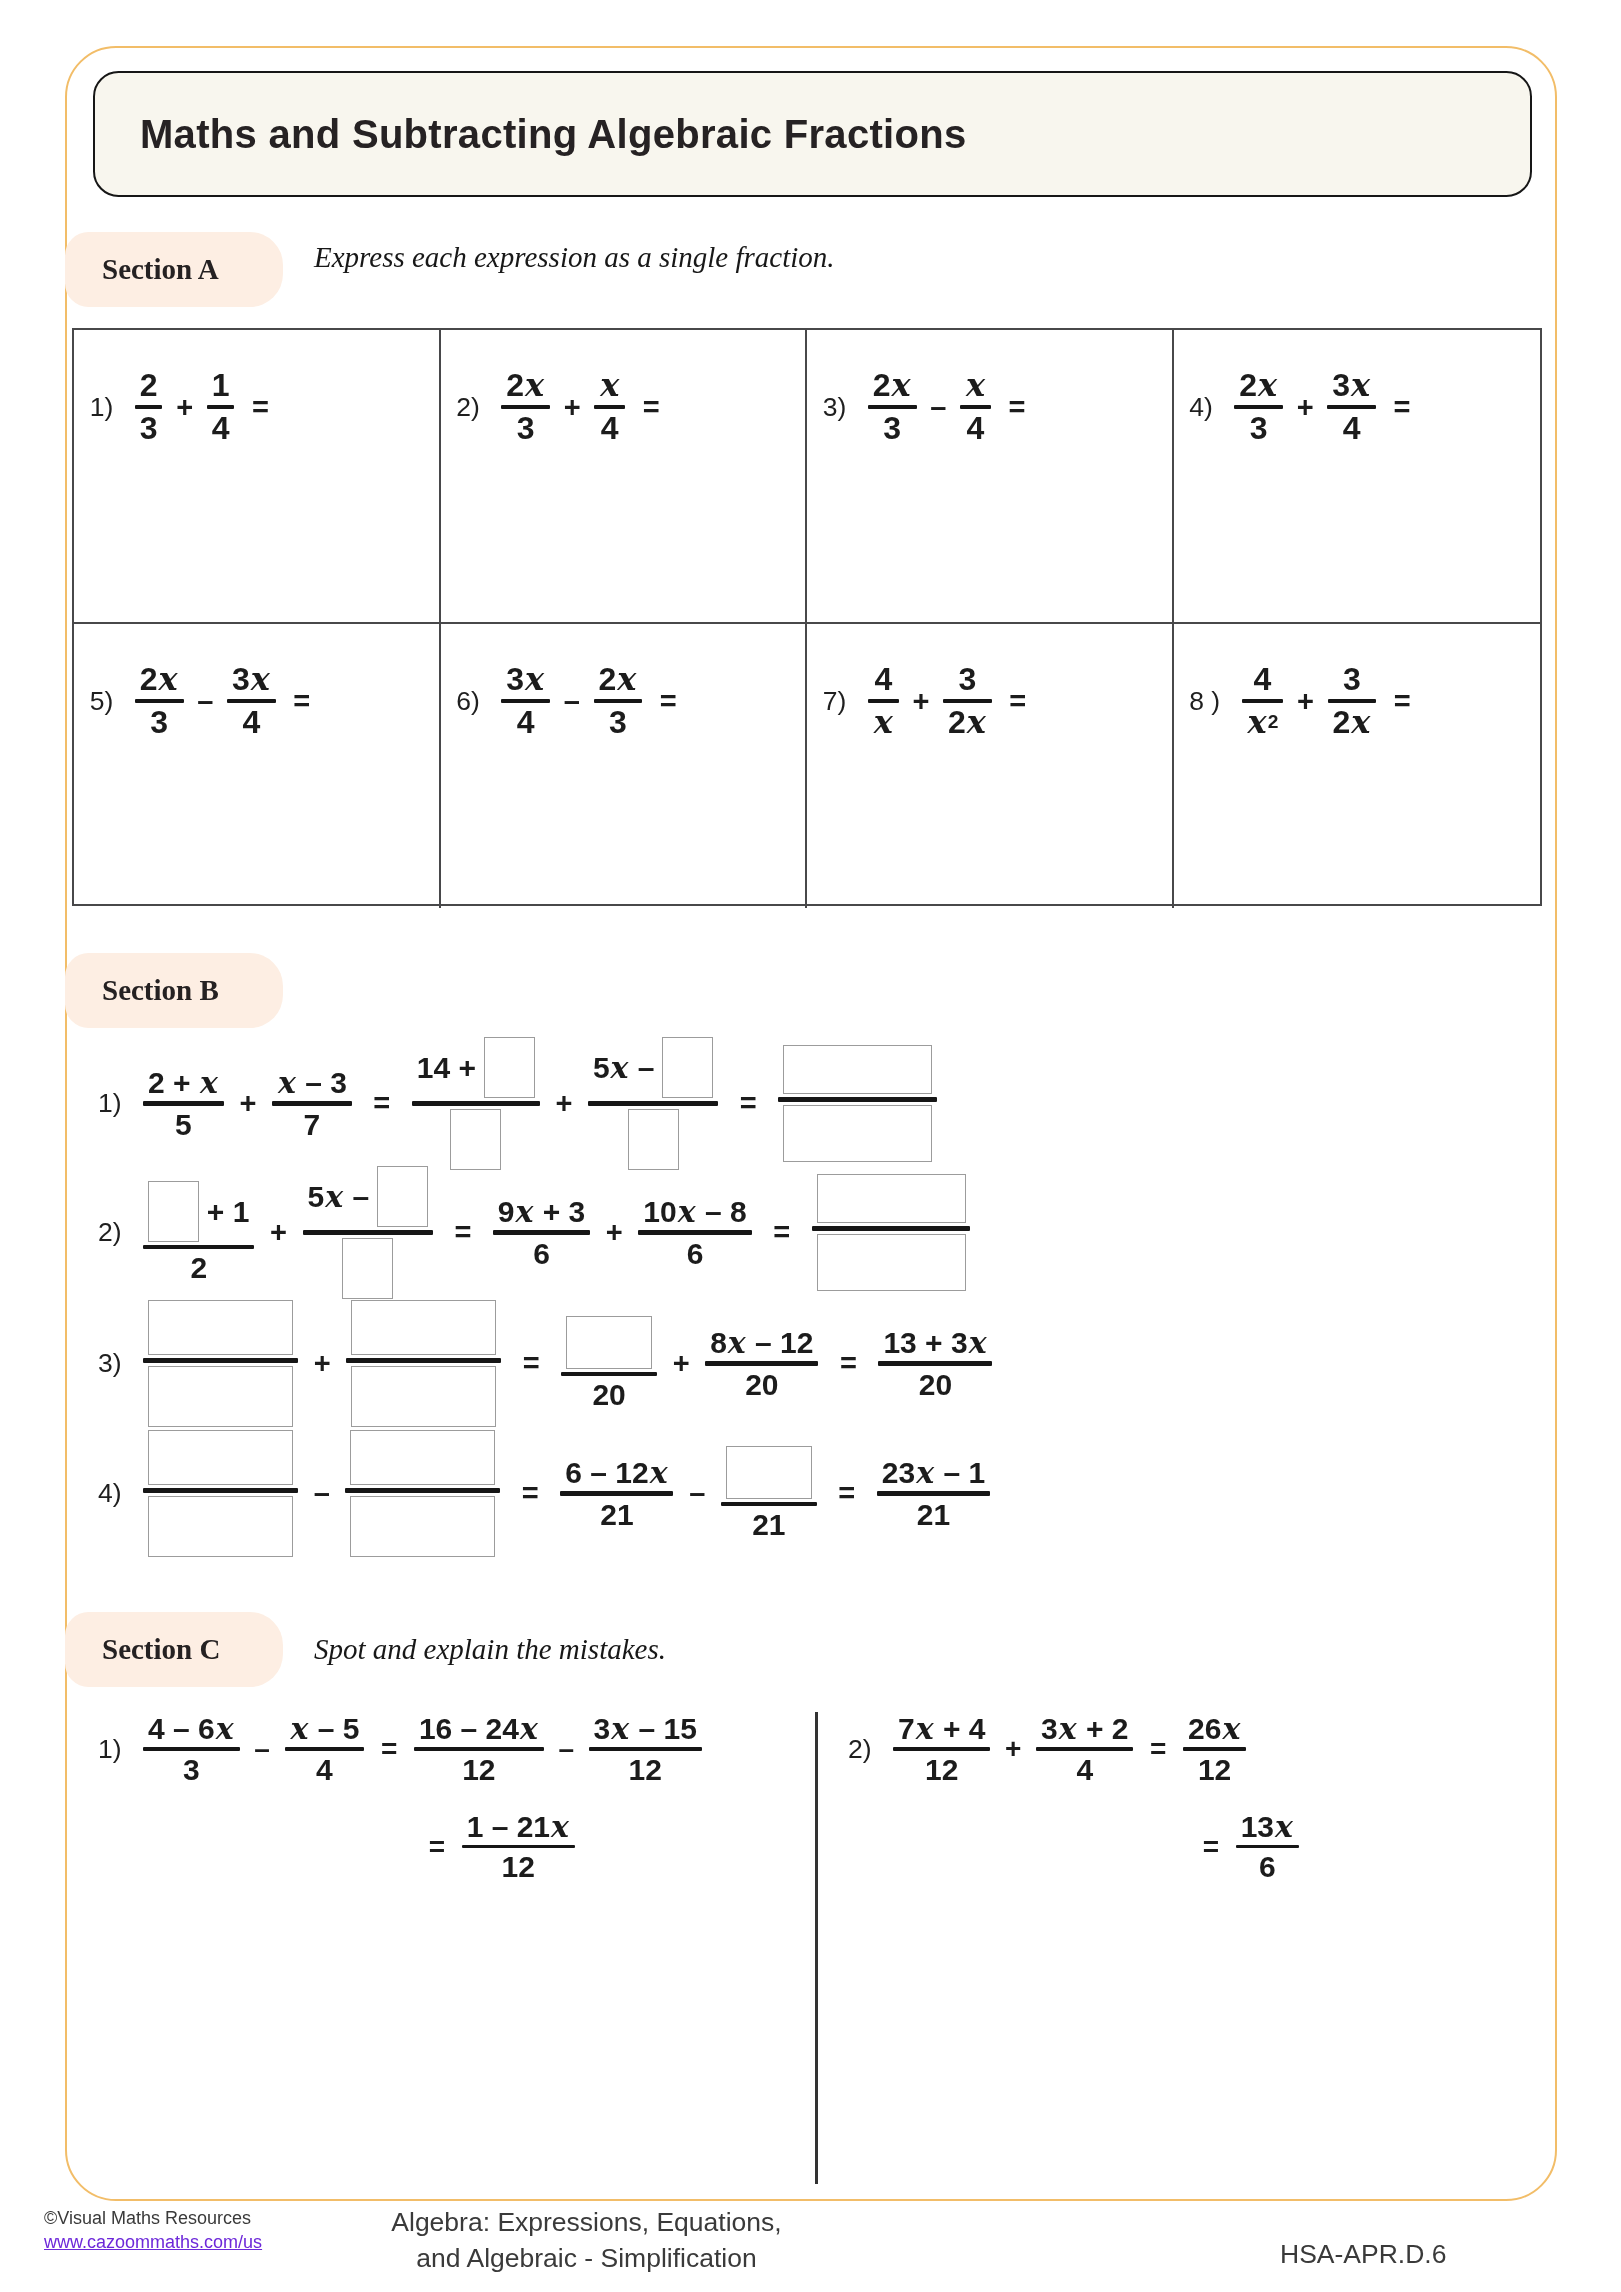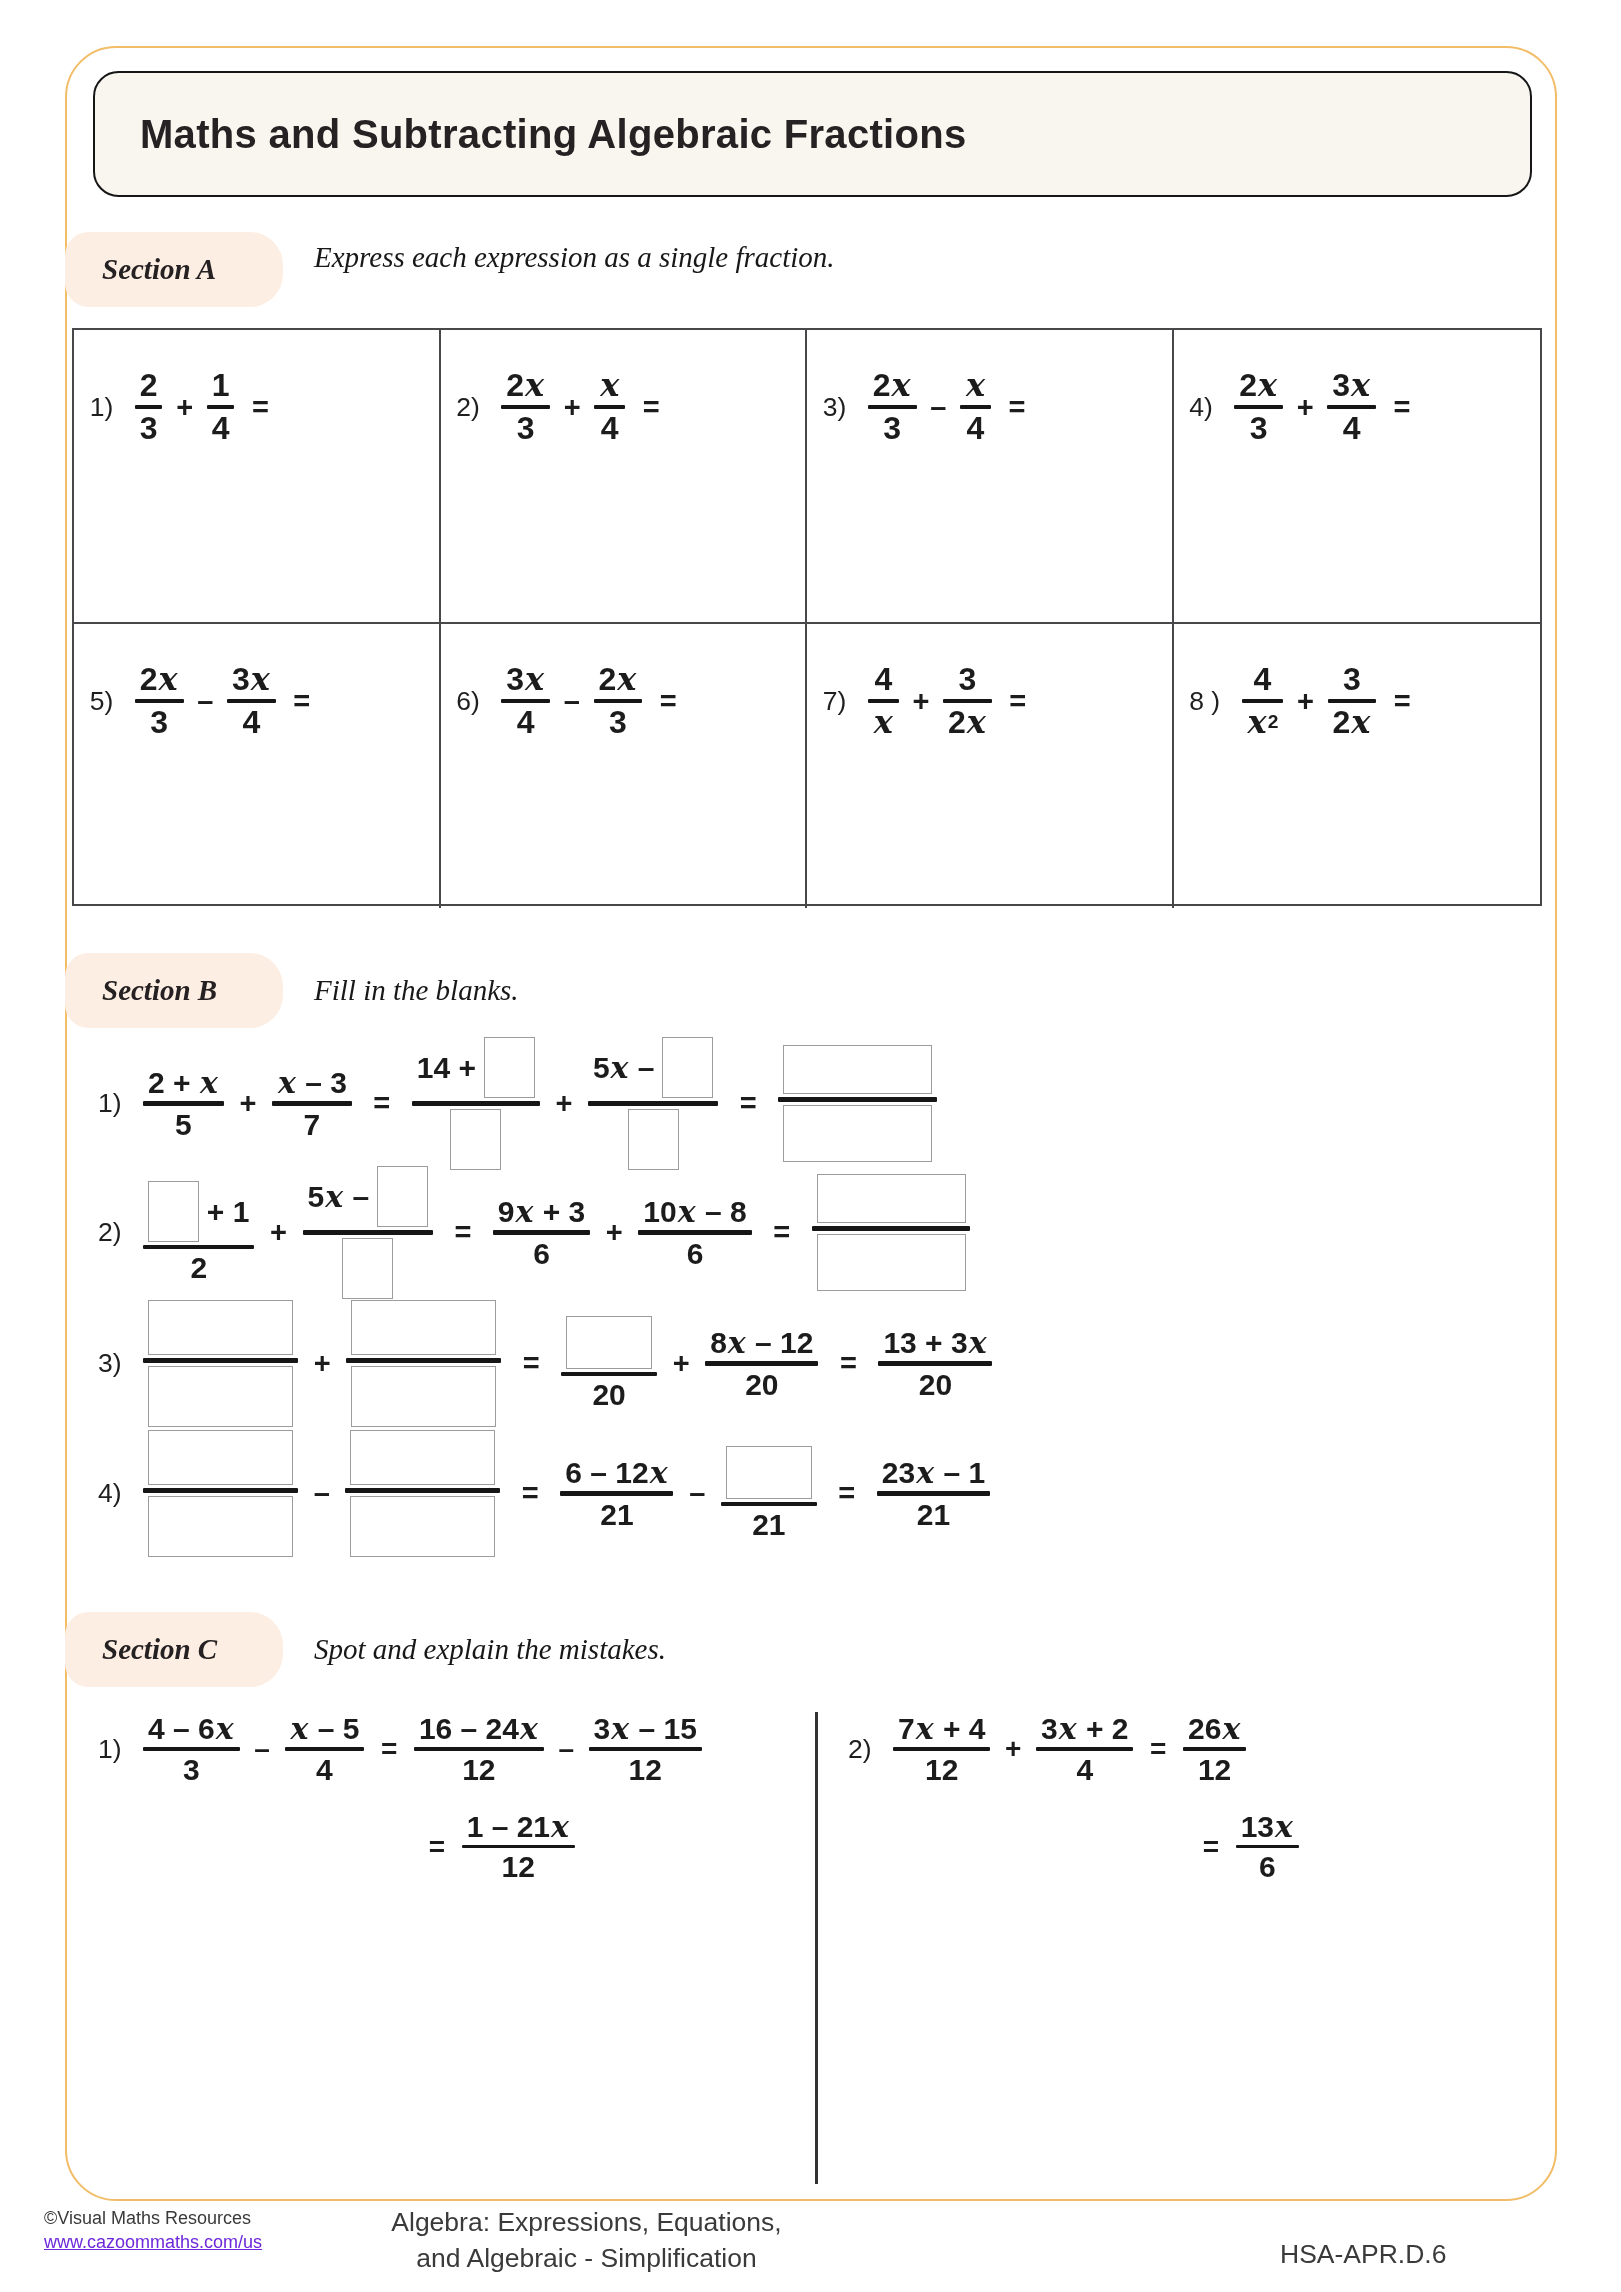--- a/index.html
+++ b/index.html
@@ -13,21 +13,21 @@
              padding-left:45px;z-index:1;}
   .title-box h1{font-size:40px;font-weight:700;color:#262223;letter-spacing:0.3px;}
   .logo-box{position:absolute;left:1357px;top:65px;width:174px;height:132px;background:#fcfbf5;
             border:3.9px solid #141414;border-radius:27.4px;display:flex;flex-direction:column;
             align-items:center;justify-content:center;z-index:2;}
   .logo-mark{width:59px;height:74px;display:block;}
   .logo-text{font-family:"DejaVu Serif",serif;font-weight:700;font-size:27.4px;color:#131313;
              margin-top:2.9px;letter-spacing:0.5px;}
   .sec-label{position:absolute;left:65px;width:218px;height:75px;background:#fdeee3;
              border-radius:23.5px 33px 33px 23.5px;display:flex;align-items:center;padding-left:37px;
-             font-family:"Liberation Serif",serif;font-style:italic;font-weight:700;font-size:29px;color:#252122;}
+             font-family:"Liberation Serif",serif;font-weight:700;font-size:29px;color:#252122;}
   .sec-instr{position:absolute;left:314px;height:75px;display:flex;align-items:center;
              font-family:"Liberation Serif",serif;font-style:italic;font-size:29px;color:#181818;}
   
   .grid-a{position:absolute;left:72px;top:328px;width:1470px;height:578px;display:grid;
           grid-template-columns:repeat(4,1fr);grid-template-rows:294px 284px;border:2.5px solid #48484a;}
   .cell{border-right:2px solid #48484a;border-bottom:2px solid #48484a;padding:39px 0 0 15.7px;
         display:flex;align-items:flex-start;}
   .cell:nth-child(4n){border-right:none;}
   .cell:nth-child(n+5){border-bottom:none;}
   
@@ -221,21 +221,20 @@
             <span class="fden">2<i class="mx">x</i></span>
           </span>
       <span class="eq">=</span>
     </div>
       </div>
   </div>
 
   <div class="sec-label" style="top:953px">
     <span>Section B</span>
   </div>
-  <div class="sec-instr" style="top:953px">Fill in the blanks.</div>
 
   <div class="b-row" style="top:1039px">
     <span class="pnum">1)</span>
     <span class="frac">
         <span class="fnum">2 + <i class="mx">x</i></span>
         <span class="fbar"></span>
         <span class="fden">5</span>
       </span>
     <span class="op">+</span>
     <span class="frac">

